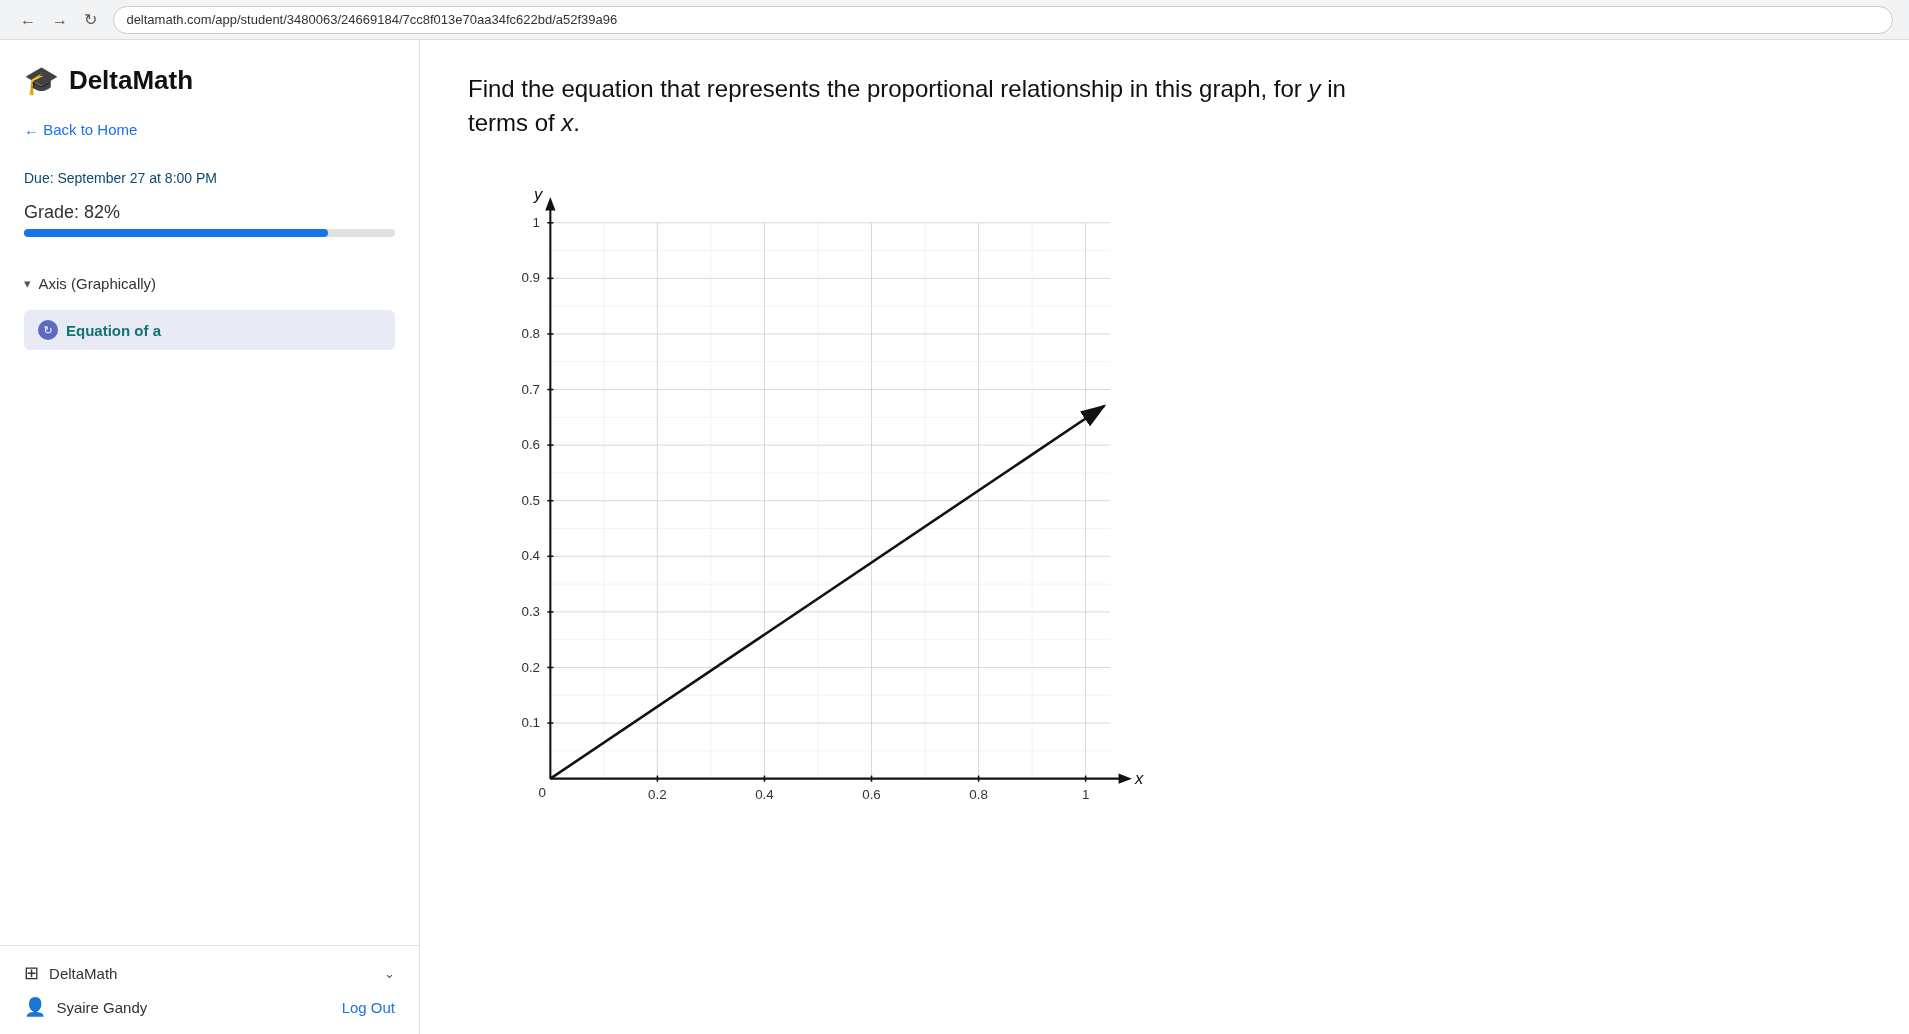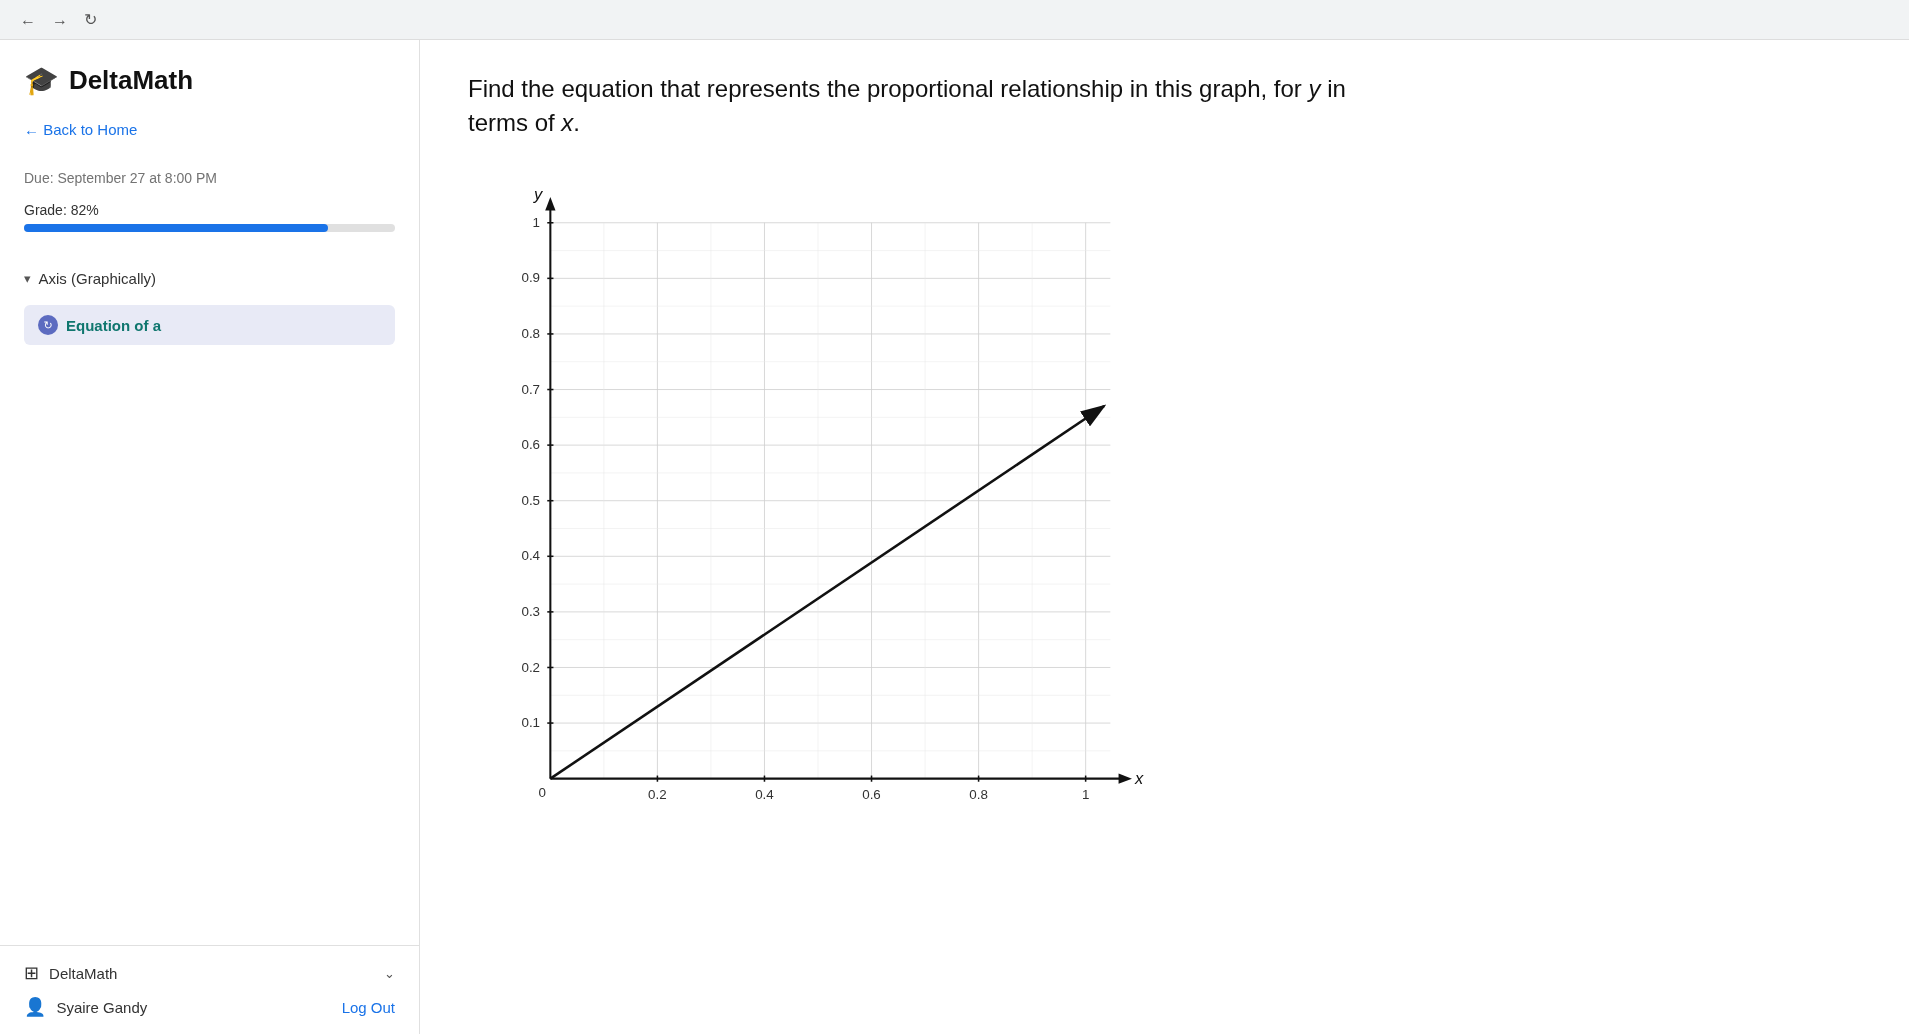--- a/index.html
+++ b/index.html
@@ -94,25 +94,25 @@
     }
     .assignment-title {
       font-size: 18px;
       font-weight: bold;
       color: #111;
       line-height: 1.3;
       margin-bottom: 8px;
     }
     .due-date {
       font-size: 14px;
-      color: #737373;
+      color: #0c4a6e;
       margin-bottom: 16px;
     }
     .grade-label {
-      font-size: 14px;
+      font-size: 18px;
       color: #333;
       margin-bottom: 6px;
     }
     .grade-bar-container {
       width: 100%;
       height: 8px;
       background: #e0e0e0;
       border-radius: 4px;
       margin-bottom: 24px;
     }
@@ -229,20 +229,23 @@
     }
   </style>
 </head>
 <body>
 
 <div class="browser-bar">
   <div class="browser-nav">
     <button class="nav-btn">←</button>
     <button class="nav-btn">→</button>
     <button class="nav-btn">↻</button>
+  </div>
+  <div class="url-bar">
+    <span>deltamath.com/app/student/3480063/24669184/7cc8f013e70aa34fc622bd/a52f39a96</span>
   </div>
 </div>
 
 <div class="main-layout">
 
   <div class="sidebar">
 
     <div class="sidebar-header">
       <span class="logo-icon">🎓</span>
       <span class="logo-text">DeltaMath</span>

